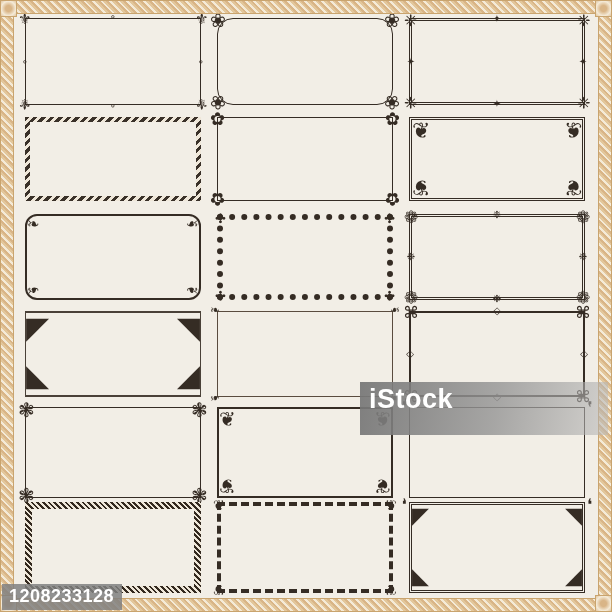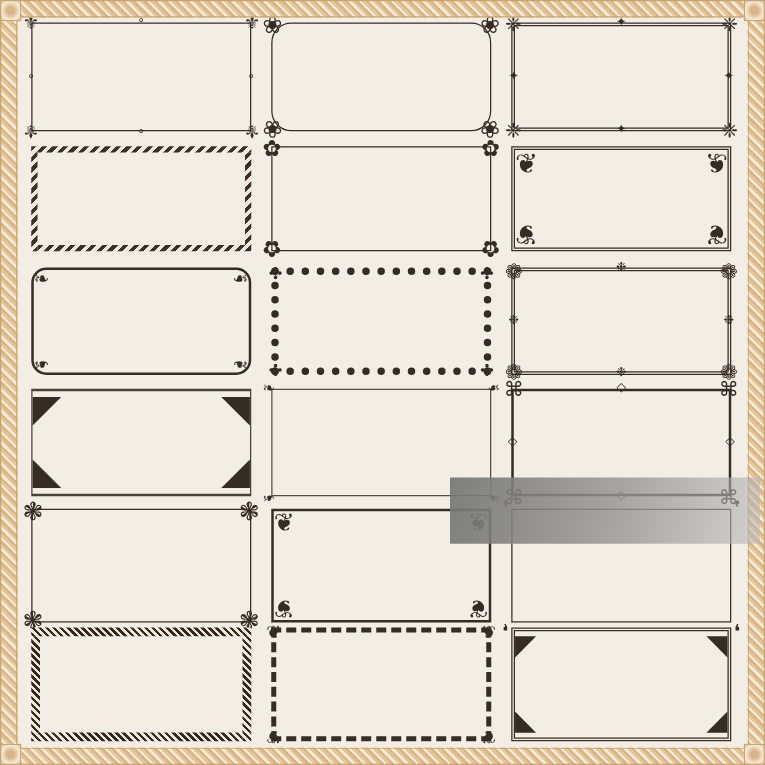--- a/index.html
+++ b/index.html
@@ -247,15 +247,17 @@
     <div class="frame-box b-double3 inset-corners">
           <span class="corner c-tl" style="font-size: 22px;">◤</span>
           <span class="corner c-tr" style="font-size: 22px;">◤</span>
           <span class="corner c-bl" style="font-size: 22px;">◤</span>
           <span class="corner c-br" style="font-size: 22px;">◤</span>
         </div>
   </div>
     </div>
 
   <div class="wm">
-  </div>
-
+    <div class="wm-brand">iStock</div>
+  </div>
+
+  <div class="badge">1208233128</div>
 </div>
 
 </body></html>

